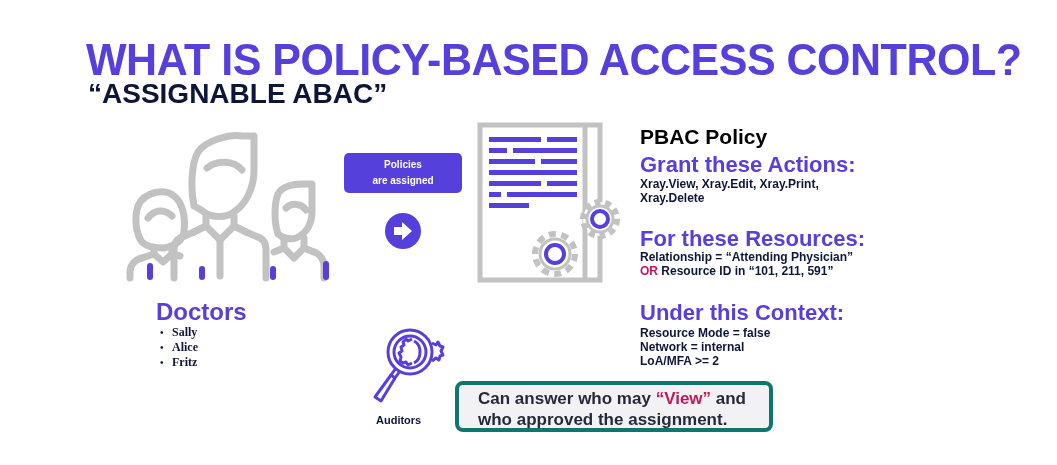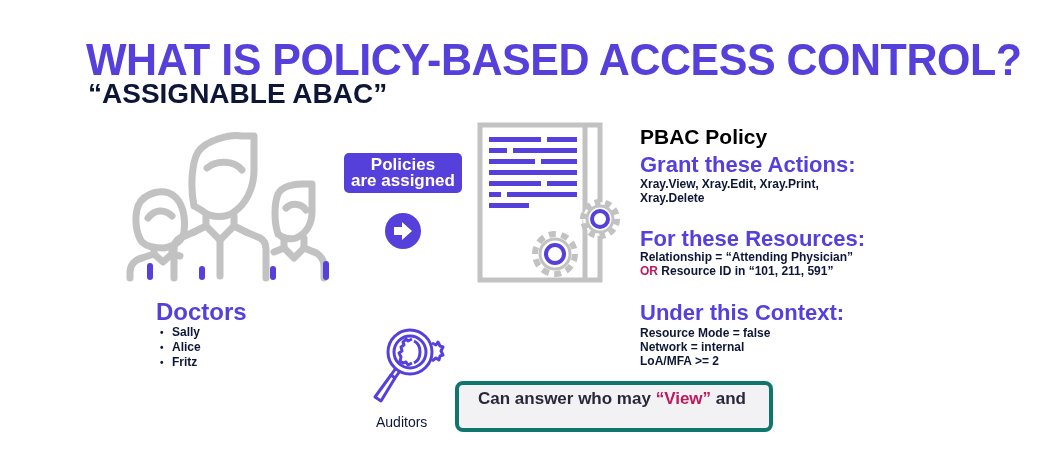--- a/index.html
+++ b/index.html
@@ -10,30 +10,30 @@
     left: 86px; top: 34px; font-size: 45px; font-weight: bold; color: #5640dc;
     letter-spacing: -0.5px; white-space: nowrap; transform: scaleX(0.955); transform-origin: left top;
   }
   .subtitle {
     left: 88px; top: 78px; font-size: 28px; font-weight: bold; color: #0e1638;
     white-space: nowrap;
   }
   .purple { color: #be185d; }
   .doctors-title { left: 156px; top: 298px; font-size: 24px; font-weight: bold; color: #5640dc; }
   .doctors-list { left: 160px; top: 325px; list-style: none; }
-  .doctors-list li { font-size: 12px; font-weight: bold; color: #0e1638; line-height: 14px; }
+  .doctors-list li { font-size: 12px; font-weight: bold; color: #0e1638; line-height: 14px; font-family: Liberation Serif, serif; }
   .doctors-list li::before { content: "\2022"; display: inline-block; width: 12px; font-size: 10px; }
   .assign-box {
     left: 344px; top: 153px; width: 118px; height: 40px; background: #5640dc; border-radius: 5px;
-    color: #fff; font-size: 17px; font-weight: bold; text-align: center; line-height: 16px; padding-top: 4px;
+    color: #fff; font-size: 10px; font-weight: bold; text-align: center; line-height: 16px; padding-top: 4px;
   }
   .policy-head { left: 640px; top: 125px; font-size: 21px; font-weight: bold; color: #000000; }
   .sec-head { left: 640px; font-size: 22px; font-weight: bold; color: #5640dc; white-space: nowrap; }
   .sec-body { left: 640px; font-size: 12px; font-weight: bold; color: #0e1638; line-height: 14px; white-space: nowrap; }
-  .auditors-label { left: 376px; top: 414px; font-size: 14px; font-weight: normal; color: #0e1638; text-align: right; }
+  .auditors-label { left: 376px; top: 414px; font-size: 11px; font-weight: bold; color: #0e1638; text-align: right; }
   .answer-box {
     left: 455px; top: 381px; width: 318px; height: 51px; background: #f2f2f4;
     border: 4px solid #0f766e; border-radius: 8px;
     font-size: 17px; font-weight: bold; color: #28283a; line-height: 21px; padding: 3px 0 0 19px;
   }
 </style>
 </head>
 <body>
 
 <div class="abs title">WHAT IS POLICY-BASED ACCESS CONTROL?</div>
@@ -148,13 +148,14 @@
     <path d="M21 50 L5 72 L11 76 L25 53"></path>
     <path d="M44 16 C52 20 52 34 44 38"></path>
     <path d="M42 14 L38 16 L36 14 L33 17 L34 20 L31 22 L32 26 L29 28 L31 32 L30 36 L33 38 L36 37 L38 40 L42 38"></path>
     <path d="M62 18 L66 20 L68 17 L70 21 L73 22 L71 26 L73 30 L70 31 L69 35 L66 33 L62 36"></path>
   </g>
 </svg>
 <div class="abs auditors-label">Auditors</div>
 
 <div class="abs answer-box">
   <div><span>Can answer who may </span><span class="purple">“View”</span><span> and</span></div>
+  <div>who approved the assignment.</div>
 </div>
 
 </body></html>

